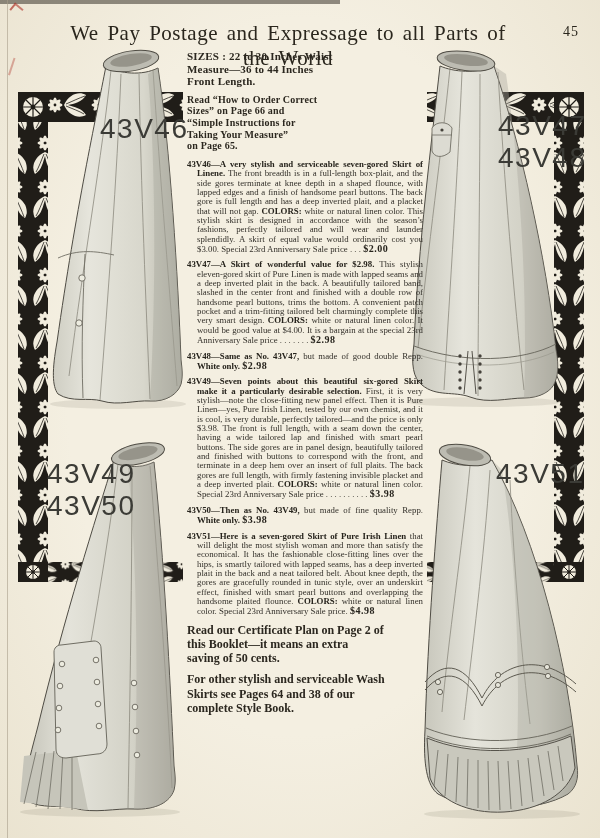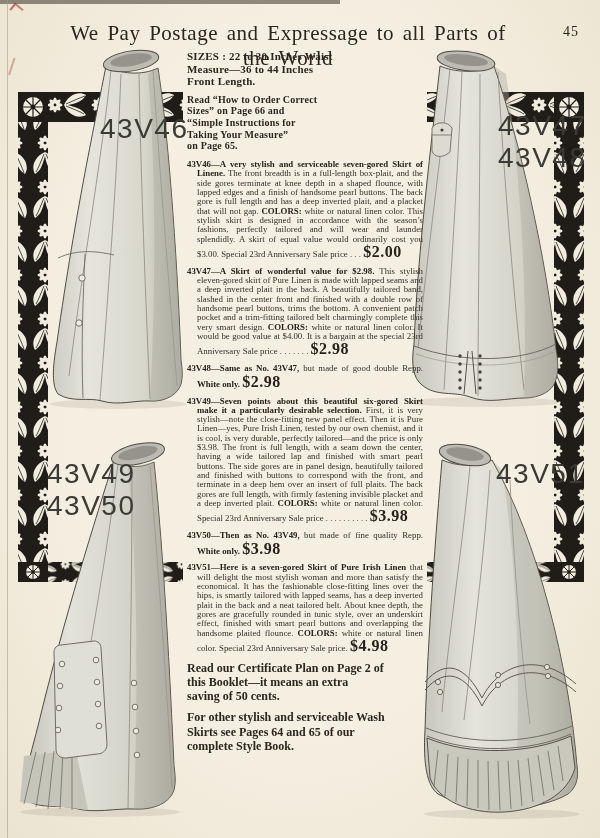--- a/index.html
+++ b/index.html
@@ -10,21 +10,21 @@
   .hdr{left:62px;top:21px;width:452px;text-align:center;font-size:21px;
        letter-spacing:.5px;color:#2a261d;word-spacing:3px;}
   .pgnum{left:548px;top:24px;font-size:14px;color:#2a261d;letter-spacing:1px;margin-left:15px;}
   .col{left:187px;top:50px;width:236px;}
   .blk-c{white-space:pre-line;text-align:left;font-weight:bold;color:#2b271f;}
   .sizes{font-size:11px;line-height:1.14;letter-spacing:.2px;margin:0 0 6px 0;}
   .order{font-size:10px;line-height:1.17;letter-spacing:.2px;margin:0 0 8px 0;}
   .para{font-size:8.8px;line-height:1.06;text-align:justify;margin:0 0 6px 0;
         padding-left:10px;text-indent:-10px;color:#33302a;}
   .para b{color:#26231c;}
-  .para .price{font-size:16px;letter-spacing:.5px;}
+  .para .price{font-size:10px;letter-spacing:.5px;}
   .cert{font-size:12px;line-height:1.18;margin:6px 0 7px 0;}
   .wash{font-size:12px;line-height:1.2;margin:0;}
   .plabel{font-family:"Liberation Sans", sans-serif;color:#3b3b36;font-size:28px;
           letter-spacing:1.5px;line-height:1.15;white-space:pre-line;}
   .lab-r{text-align:center;}
   .artifact-topsmudge{left:0;top:0;width:340px;height:4px;background:#3a342c;opacity:.55;}
   .artifact-leftline{left:7px;top:0;width:1px;height:838px;background:#a89f8a;opacity:.6;}
   .artifact-redcaret{left:10px;top:3px;width:12px;height:10px;}
   .artifact-redcaret:before{content:"";position:absolute;left:1px;top:2px;width:9px;height:7px;
      border-left:2px solid rgba(170,40,30,.65);border-top:2px solid rgba(170,40,30,.55);
@@ -292,21 +292,21 @@
     <p class="para"><b>43V49—Seven points about this beautiful six-gored Skirt make it a particularly desirable selection.</b><span> First, it is very stylish—note the close-fitting new panel effect. Then it is Pure Linen—yes, Pure Irish Linen, tested by our own chemist, and it is cool, is very durable, perfectly tailored—and the price is only $3.98. The front is full length, with a seam down the center, having a wide tailored lap and finished with smart pearl buttons. The side gores are in panel design, beautifully tailored and finished with buttons to correspond with the front, and terminate in a deep hem over an insert of full plaits. The back gores are full length, with firmly fastening invisible placket and a deep inverted plait. </span><b>COLORS:</b><span> white or natural linen color. Special 23rd Anniversary Sale price .  .  .  .  .  .  .  .  .  . </span><b class="price">$3.98</b></p>
 
     <p class="para"><b>43V50—Then as No. 43V49,</b><span> but made of fine quality Repp. </span><b>White only.</b><span> </span><b class="price">$3.98</b></p>
 
     <p class="para"><b>43V51—Here is a seven-gored Skirt of Pure Irish Linen</b><span> that will delight the most stylish woman and more than satisfy the economical. It has the fashionable close-fitting lines over the hips, is smartly tailored with lapped seams, has a deep inverted plait in the back and a neat tailored belt. About knee depth, the gores are gracefully rounded in tunic style, over an underskirt effect, finished with smart pearl buttons and overlapping the handsome plaited flounce. </span><b>COLORS:</b><span> white or natural linen color. Special 23rd Anniversary Sale price. </span><b class="price">$4.98</b></p>
 
     <div class="blk-c cert">Read our Certificate Plan on Page 2 of
 this Booklet—it means an extra
 saving of 50 cents.</div>
     <div class="blk-c wash">For other stylish and serviceable Wash
-Skirts see Pages 64 and 65 of our
+Skirts see Pages 64 and 38 of our
 complete Style Book.</div>
   </div>
 
   <div class="abs artifact-topsmudge"></div>
   <div class="abs artifact-leftline"></div>
   <div class="abs artifact-redcaret"></div>
   <div class="abs artifact-redtick"></div>
 
 </div>
 

